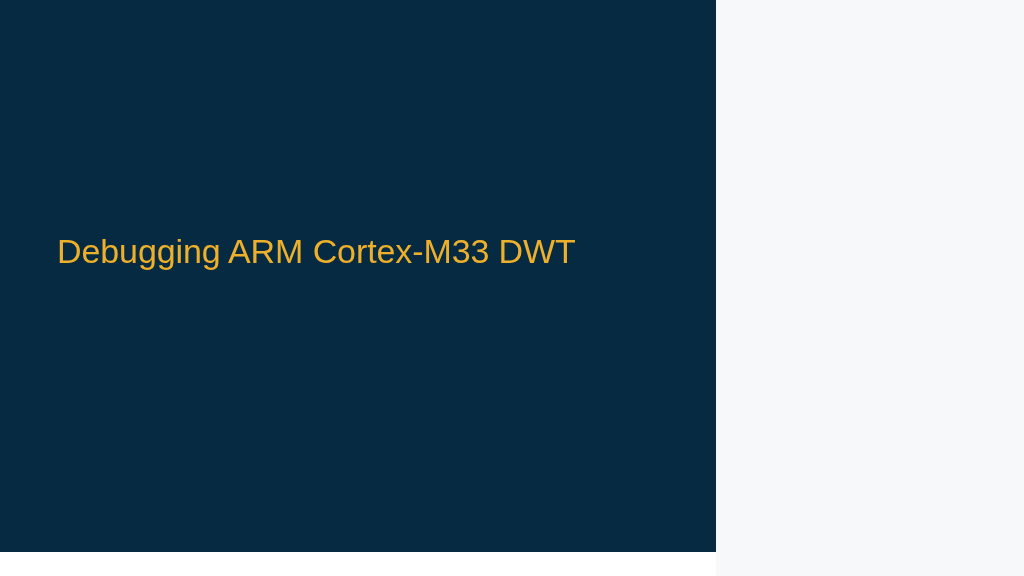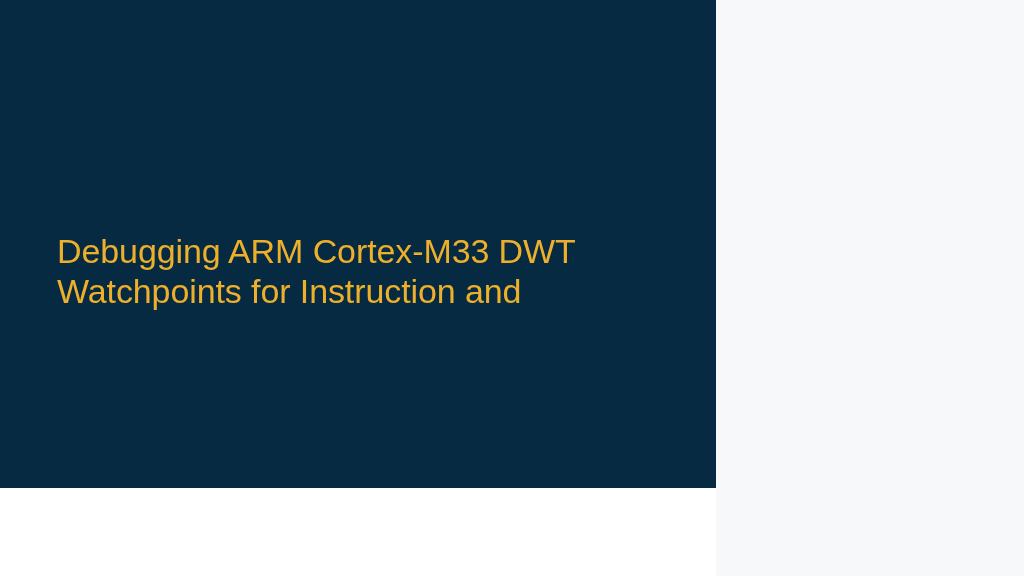--- a/index.html
+++ b/index.html
@@ -17,21 +17,21 @@
     font-family: "Liberation Sans", sans-serif;
     background: #ffffff;
   }
 
   
   #main-panel {
     position: absolute;
     left: 0;
     top: 0;
     width: 716px;
-    height: 488px;
+    height: 552px;
     background: #052A42;
   }
 
   #title-block {
     position: absolute;
     left: 57px;
     top: 231px;
     width: 625px;
   }
 
@@ -58,21 +58,20 @@
 </style>
 </head>
 <body>
 
 <div id="slide">
 
   <div id="main-panel">
 
     <div id="title-block">
       <span class="title-line">Debugging ARM Cortex-M33 DWT</span>
-      <span class="title-line">Watchpoints for Instruction and</span>
     </div>
 
   </div>
 
   <div id="side-panel">
 
     
 
     
 

